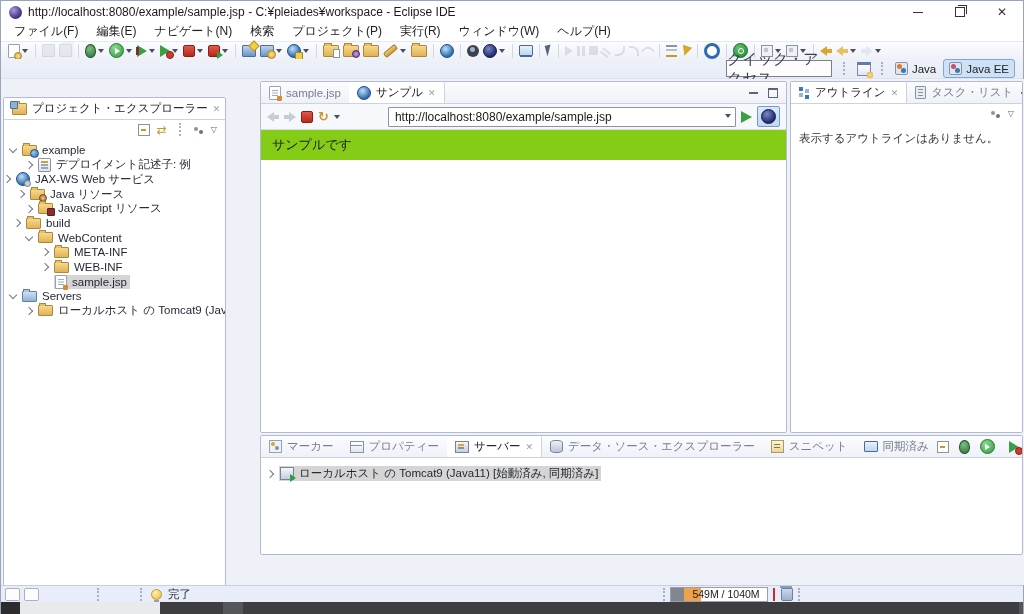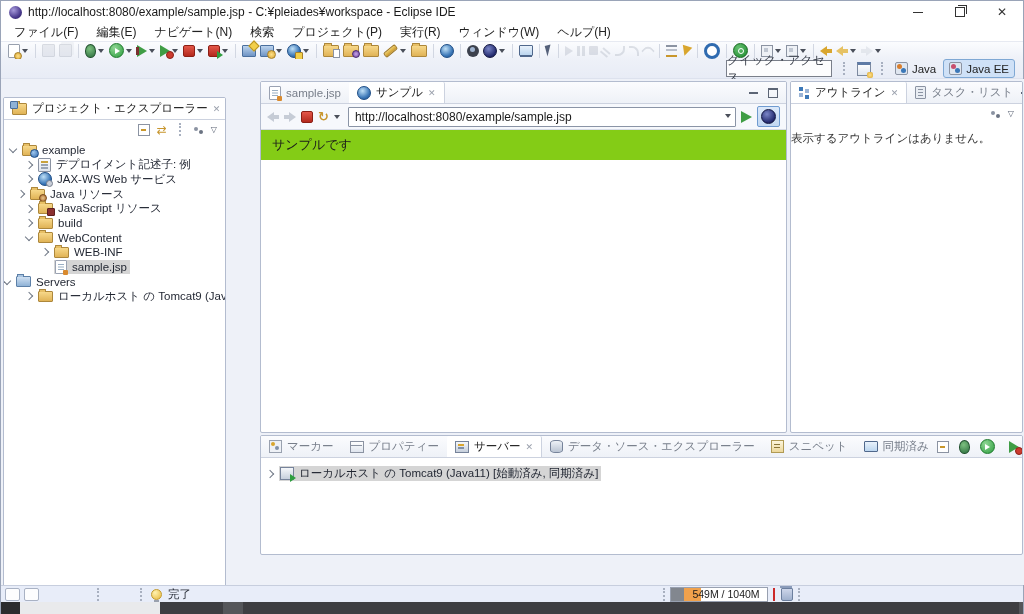--- a/index.html
+++ b/index.html
@@ -9,21 +9,21 @@
   .titlebar{position:absolute;left:0;top:0;width:100%;height:22px;background:#fff;display:flex;align-items:center;}
   .appicon{width:13px;height:13px;border-radius:50%;background:radial-gradient(circle at 35% 32%,#a79bdb,#4a3a8e 60%,#241b54);margin:0 6px 0 8px;flex:none;}
   .apptitle{font-size:12px;color:#1a1a1a;white-space:nowrap;}
   .wincontrols{margin-left:auto;display:flex;height:22px;}
   .winbtn{width:42px;height:22px;display:flex;align-items:center;justify-content:center;}
   .wmin{width:10px;height:1px;background:#333;}
   .wrest{width:8px;height:8px;border:1px solid #333;position:relative;background:#fff;}
   .wrest::before{content:"";position:absolute;left:2px;top:-3px;width:8px;height:8px;border:1px solid #333;border-left:none;border-bottom:none;}
   .wclose{font-size:12px;color:#333;line-height:1;}
   
-  .menubar{position:absolute;left:0;top:22px;width:100%;height:18px;background:#fff;display:flex;align-items:center;padding-left:4px;box-sizing:border-box;}
+  .menubar{position:absolute;left:0;top:22px;width:100%;height:18px;background:#fff;display:flex;align-items:flex-start;padding-left:4px;box-sizing:border-box;}
   .menuitem{font-size:12px;color:#222;padding:0 9px;white-space:nowrap;}
   
   .toolbar{position:absolute;left:0;top:40px;width:100%;height:18px;background:linear-gradient(#fbfcfe,#eef1f8);display:flex;align-items:center;padding-left:5px;box-sizing:border-box;border-top:1px solid #e7eaf2;}
   .tsep{width:1px;height:14px;background:#d2d7e2;margin:0 4px;flex:none;}
   .ti{display:inline-flex;align-items:center;justify-content:center;margin:0 2px;flex:none;position:relative;}
   .dd{width:0;height:0;border-left:3px solid transparent;border-right:3px solid transparent;border-top:4px solid #4a4f5a;margin:1px 3px 0 0;flex:none;}
   .dis{opacity:.35;}
   .s-sheet{width:10px;height:12px;background:#fff;border:1px solid #98a0ae;border-radius:1px;position:relative;}
   .s-sheet.gold::after{content:"";position:absolute;right:-3px;bottom:-3px;width:6px;height:6px;border-radius:50%;background:radial-gradient(#ffe08a,#d9a62e);border:1px solid #a8812a;}
   .s-floppy{width:11px;height:11px;background:#c8cdd8;border:1px solid #9aa1b0;border-radius:1px;}
@@ -70,21 +70,21 @@
   .arr{display:flex;align-items:center;}
   .arr .bar{width:5px;height:4px;}
   .triL{width:0;height:0;border-top:5px solid transparent;border-bottom:5px solid transparent;border-right:7px solid;}
   .triR{width:0;height:0;border-top:5px solid transparent;border-bottom:5px solid transparent;border-left:7px solid;}
   .gold{color:#d9a62e;}
   .arr.gold .bar{background:#d9a62e;} .arr.gold .triL,.arr.gold .triR{border-right-color:#d9a62e;border-left-color:#d9a62e;}
   .arr.gold2 .bar{background:#e6c264;} .arr.gold2 .triL{border-right-color:#e6c264;}
   .arr.gray .bar{background:#c6ccd6;} .arr.gray .triR{border-left-color:#c6ccd6;}
   
   .trimrow{position:absolute;left:0;top:58px;width:100%;height:20px;background:linear-gradient(#eef1f8,#e8ecf6);display:flex;align-items:center;justify-content:flex-end;padding-right:8px;box-sizing:border-box;border-bottom:1px solid #dde2ee;}
-  .qaccess{width:104px;height:15px;border:1px solid #7a7f8a;background:#fdfdfe;font-size:12px;color:#3a3f4a;display:flex;align-items:center;justify-content:center;margin-right:6px;}
+  .qaccess{width:104px;height:15px;border:1px solid #7a7f8a;background:#fdfdfe;font-size:15px;color:#3a3f4a;display:flex;align-items:center;justify-content:center;margin-right:6px;}
   .vdots{width:0;height:13px;border-left:2px dotted #a8b0c0;margin:0 5px;}
   .pbtn{display:flex;align-items:center;gap:4px;height:17px;padding:0 5px;font-size:11.5px;color:#222;border-radius:3px;margin-left:2px;}
   .pbtn.active{background:#cfe1f7;border:1px solid #7fa8d4;}
   .p-open{width:12px;height:10px;background:linear-gradient(#fdfdfe,#dfe6f0);border:1px solid #7d8aa0;border-top:3px solid #5f7ba6;position:relative;}
   .p-open::after{content:"";position:absolute;right:-3px;bottom:-3px;width:6px;height:6px;background:radial-gradient(#ffe08a,#d9a62e);border-radius:2px;}
   .p-java{width:11px;height:11px;background:#dfe6f0;border:1px solid #8b93a2;border-radius:2px;position:relative;}
   .p-java::after{content:"";position:absolute;left:1px;top:1px;width:5px;height:5px;border-radius:50%;background:#d97f2e;box-shadow:4px 4px 0 #3c78b8;}
   .p-jee{width:11px;height:11px;background:#dfe6f0;border:1px solid #8b93a2;border-radius:2px;position:relative;}
   .p-jee::after{content:"";position:absolute;left:1px;top:1px;width:5px;height:5px;border-radius:50%;background:#c84f6e;box-shadow:4px 4px 0 #3c78b8;}
   
@@ -129,42 +129,42 @@
   .t-file{width:10px;height:12px;background:#fff;border:1px solid #9aa2b2;border-radius:1px;}
   .t-file::after{content:"";position:absolute;left:1.5px;top:3px;width:6px;height:1px;background:#9aafc4;box-shadow:0 2.5px 0 #9aafc4,0 5px 0 #9aafc4;}
   .t-file.jsp::before{content:"";position:absolute;right:-2px;bottom:-2px;width:5px;height:5px;background:#d98a2e;border-radius:1px;}
   .t-srvfold{width:13px;height:9px;background:linear-gradient(#cfe0f2,#8fb2d6);border:1px solid #5c80a8;border-radius:1px;}
   .t-srvfold::before{content:"";position:absolute;top:-3px;left:0;width:5px;height:2px;background:#a9c4e0;border:1px solid #5c80a8;border-bottom:none;}
   
   .etab-fglobe{width:12px;height:12px;border-radius:50%;background:radial-gradient(circle at 38% 32%,#bfe0f7,#3c78b8 62%,#1d4d86);border:1px solid #1d4d86;}
   .browserbar{height:25px;background:#f6f8fc;border-bottom:1px solid #d6dbe6;display:flex;align-items:center;gap:5px;padding:0 6px;}
   .glyph-refresh{font-size:13px;color:#c8962e;line-height:1;font-weight:bold;}
   .urlwrap{flex:1;position:relative;display:flex;align-items:center;}
-  .urlinput{flex:1;height:18px;border:1px solid #8a94a6;border-radius:1px;font-size:12px;color:#1a1a1a;padding:0 16px 0 6px;font-family:"Liberation Sans","DejaVu Sans",sans-serif;background:#fff;}
+  .urlinput{flex:1;height:18px;border:1px solid #8a94a6;border-radius:1px;font-size:12px;color:#1a1a1a;padding:0 16px 0 6px;font-family:"Liberation Sans","DejaVu Sans",sans-serif;background:#fff;margin-left:40px;}
   .urlchev{position:absolute;right:5px;top:7px;width:0;height:0;border-left:3.5px solid transparent;border-right:3.5px solid transparent;border-top:4px solid #4a4f5a;}
   .s-go{width:0;height:0;border-left:11px solid #3f9d45;border-top:6.5px solid transparent;border-bottom:6.5px solid transparent;}
   .extbtn{width:21px;height:19px;background:linear-gradient(#dcE9fa,#c2d8f2);border:1px solid #6f9bd0;border-radius:2px;display:flex;align-items:center;justify-content:center;}
   .extbtn .s-globe.dark{width:13px;height:13px;}
   .econtent{background:#84cc16;padding:6px 11px;font-size:13px;color:#1a1a1a;}
   
   .f-marker{width:11px;height:11px;background:#eef1f6;border:1px solid #99a1af;position:relative;}
   .f-marker::after{content:"";position:absolute;left:1px;top:1px;width:4px;height:4px;border-radius:50%;background:#d9a62e;box-shadow:4px 4px 0 #8090a8;}
   .f-props{width:12px;height:10px;border:1px solid #8b93a2;background:linear-gradient(#fff,#dfe5ee);position:relative;}
   .f-props::after{content:"";position:absolute;left:0;top:3px;width:11px;height:1px;background:#8b93a2;}
   .f-server{width:12px;height:10px;background:linear-gradient(#f5f7fa,#c6cfdc);border:1px solid #76839a;position:relative;}
   .f-server::after{content:"";position:absolute;left:2px;top:2px;width:6px;height:2px;background:#d9a62e;box-shadow:0 3px 0 #8090a8;}
   .f-ds{width:11px;height:11px;background:linear-gradient(#eef2f7,#b9c3d2);border:1px solid #76839a;border-radius:5px/3px;}
   .f-snip{width:11px;height:11px;background:linear-gradient(#fdf6dd,#ecd79a);border:1px solid #b09a54;position:relative;}
   .f-snip::after{content:"";position:absolute;left:2px;top:3px;width:6px;height:1px;background:#8a7638;box-shadow:0 3px 0 #8a7638;}
   .f-console{width:12px;height:9px;background:linear-gradient(#e8f1fb,#bcd6ef);border:1px solid #50688c;border-radius:1px;}
   .srvrow{display:flex;align-items:center;margin:8px 0 0 6px;font-size:11.5px;color:#1f2430;}
   .srvicon{width:12px;height:11px;background:linear-gradient(#f5f7fa,#c6cfdc);border:1px solid #76839a;position:relative;margin-right:5px;}
   .srvicon::after{content:"";position:absolute;right:-3px;bottom:-3px;border-left:6px solid #2e9e3f;border-top:4px solid transparent;border-bottom:4px solid transparent;}
   
-  .outmsg{padding:8px 0;font-size:11.5px;color:#333;}
+  .outmsg{padding:8px 8px;font-size:11.5px;color:#333;}
   .f-outline{width:11px;height:11px;position:relative;}
   .f-outline::after{content:"";position:absolute;left:0;top:0;width:4px;height:4px;background:#3c78b8;box-shadow:6px 2px 0 #9ab4d6,0 6px 0 #9ab4d6,6px 8px 0 #3c78b8;}
   .f-task{width:9px;height:11px;background:#e9edf3;border:1px solid #8b93a2;border-radius:1px;position:relative;}
   .f-task::after{content:"";position:absolute;left:1.5px;top:2px;width:5px;height:1px;background:#8b93a2;box-shadow:0 3px 0 #8b93a2,0 6px 0 #8b93a2;}
   .f-projexp{width:13px;height:10px;background:linear-gradient(#f7d88a,#e0b356);border:1px solid #ad873b;border-radius:1px;position:relative;}
   .f-projexp::before{content:"";position:absolute;top:-3px;left:0;width:5px;height:2px;background:#e8c066;border:1px solid #ad873b;border-bottom:none;}
   .f-projexp::after{content:"";position:absolute;left:-3px;top:-3px;width:6px;height:6px;background:#8fb2d6;border:1px solid #4a6f9e;border-radius:1px;}
   
   .statusbar{position:absolute;left:0;top:584px;width:100%;height:17px;background:#e8edf9;border-top:1px solid #c7cede;display:flex;align-items:center;box-sizing:border-box;}
   .trimbox{width:13px;height:11px;background:#fdfdfe;border:1px solid #a9b2c4;border-radius:2px;margin-left:4px;}
@@ -411,58 +411,63 @@
         <div class="trow" style="padding-left:6px">
             <span class="chev d"></span>
             <span class="ticon t-fold ov-globe"></span>
             <span>example</span>
           </div>
         <div class="trow" style="padding-left:22px">
             <span class="chev r"></span>
             <span class="ticon t-desc"></span>
             <span>デプロイメント記述子: 例</span>
           </div>
-        <div class="trow" style="padding-left:22px">
+        <div class="trow" style="">
             <span class="chev r"></span>
             <span class="ticon t-ws"></span>
             <span>JAX-WS Web サービス</span>
           </div>
         <div class="trow" style="padding-left:14px">
             <span class="chev r"></span>
             <span class="ticon t-fold ov-java"></span>
             <span>Java リソース</span>
           </div>
         <div class="trow" style="padding-left:22px">
             <span class="chev r"></span>
             <span class="ticon t-fold ov-js"></span>
             <span>JavaScript リソース</span>
           </div>
-        <div class="trow" style="padding-left:22px">
+        <div class="trow" style="padding-left:10px">
             <span class="chev r"></span>
             <span class="ticon t-fold"></span>
             <span>build</span>
           </div>
         <div class="trow" style="padding-left:22px">
             <span class="chev d"></span>
             <span class="ticon t-fold"></span>
             <span>WebContent</span>
+          </div>
+        <div class="trow" style="padding-left:38px">
+            <span class="chev r"></span>
+            <span class="ticon t-fold"></span>
+            <span>META-INF</span>
           </div>
         <div class="trow" style="padding-left:38px">
             <span class="chev r"></span>
             <span class="ticon t-fold"></span>
             <span>WEB-INF</span>
           </div>
         <div class="trow" style="padding-left:38px">
             <span class="chev r h"></span>
             <span class="selwrap">
               <span class="ticon t-file jsp"></span>
               <span>sample.jsp</span>
             </span>
           </div>
-        <div class="trow" style="">
+        <div class="trow" style="padding-left:6px">
             <span class="chev d"></span>
             <span class="ticon t-srvfold"></span>
             <span>Servers</span>
           </div>
         <div class="trow" style="padding-left:22px">
             <span class="chev r"></span>
             <span class="ticon t-fold"></span>
             <span>ローカルホスト の Tomcat9 (Java11)-config</span>
           </div>
       </div>

